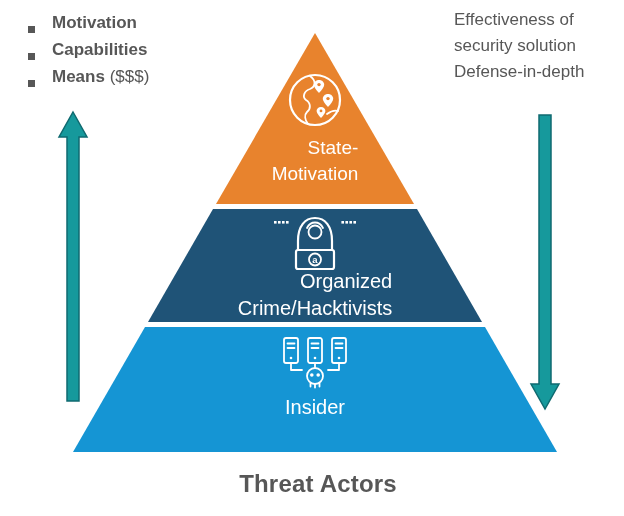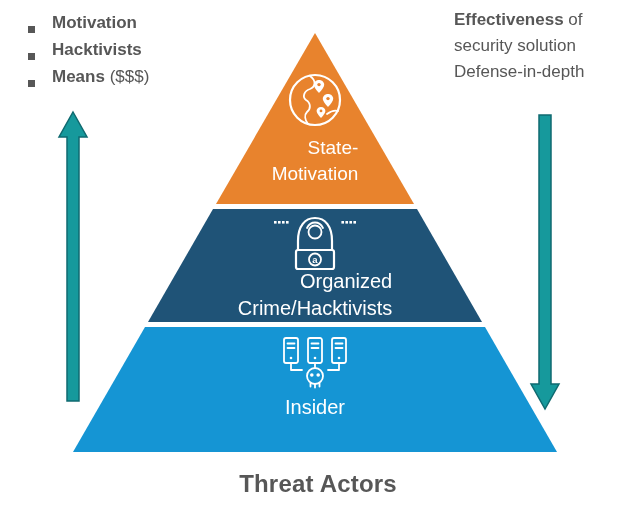--- a/index.html
+++ b/index.html
@@ -14,21 +14,21 @@
   .arrow{stroke:#0F6A70;stroke-width:1.5;stroke-linejoin:miter;}
 
   .left-bullets{position:absolute;left:28px;top:6px;color:#575757;font-size:17px;}
   .bullet-row{display:flex;align-items:flex-end;height:27px;}
   .bullet-square{width:7px;height:7px;background:#575757;margin-right:17px;flex:none;}
   .bullet-bold{font-weight:bold;}
   .bullet-rest{font-weight:normal;white-space:pre;}
 
   .right-note{position:absolute;left:454px;top:7px;width:168px;color:#575757;
               font-size:17px;line-height:26px;}
-  .right-note b{font-weight:bold;}
+  .right-note b{font-weight:normal;}
 
   .tier-label{position:absolute;left:315px;transform:translateX(-50%);color:#fff;
               text-align:right;white-space:nowrap;}
   .label-state{top:135px;font-size:19px;line-height:26px;}
   .label-org{top:268px;font-size:20px;line-height:27px;}
   .label-insider{top:394px;font-size:20px;line-height:26px;}
 
   .caption{position:absolute;left:0;top:470px;width:636px;text-align:center;
            font-size:24px;font-weight:bold;color:#575757;letter-spacing:0.2px;}
 </style>
@@ -115,21 +115,21 @@
     </g>
   </svg>
 
   <div class="left-bullets">
     <div class="bullet-row">
       <span class="bullet-square"></span>
       <span><span class="bullet-bold">Motivation</span><span class="bullet-rest"></span></span>
     </div>
     <div class="bullet-row">
       <span class="bullet-square"></span>
-      <span><span class="bullet-bold">Hacktivists</span><span class="bullet-rest"></span></span>
+      <span><span class="bullet-bold">Capabilities</span><span class="bullet-rest"></span></span>
     </div>
     <div class="bullet-row">
       <span class="bullet-square"></span>
       <span><span class="bullet-bold">Means</span><span class="bullet-rest"> ($$$)</span></span>
     </div>
   </div>
 
   <div class="right-note">
     <div><b>Effectiveness</b><span> of</span></div>
     <div>security solution</div>

